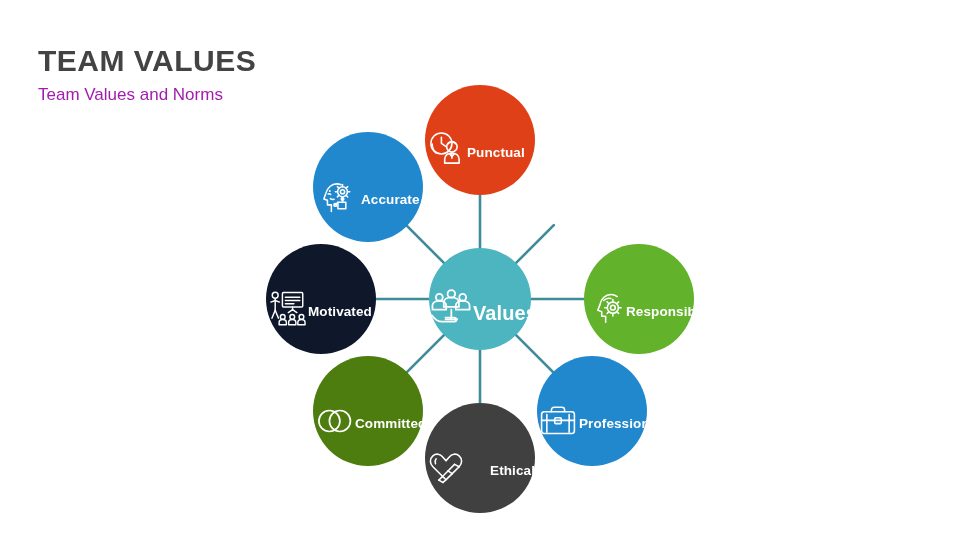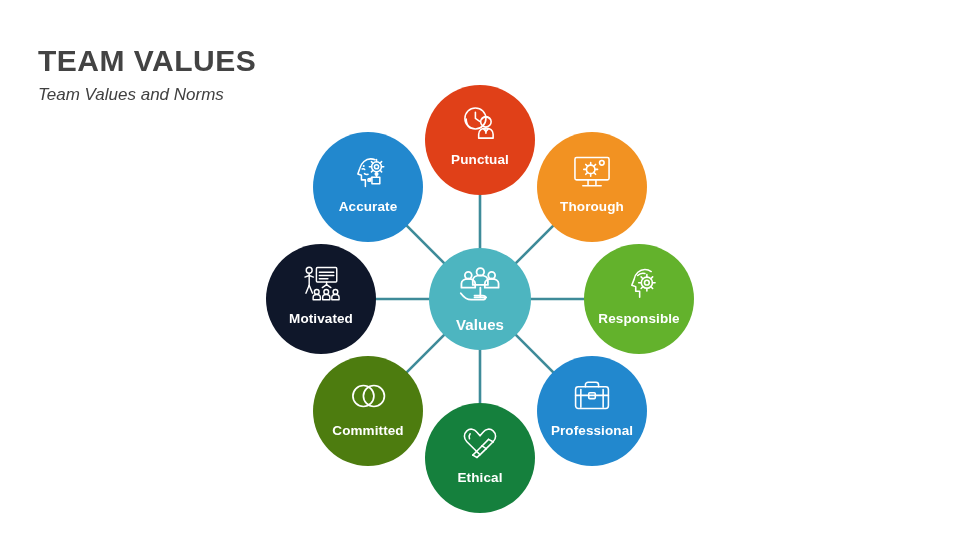--- a/index.html
+++ b/index.html
@@ -48,21 +48,21 @@
     position:absolute;
     left:0;top:0;
     width:960px;height:540px;
     pointer-events:none;
   }
   .node{
     position:absolute;
     border-radius:50%;
     box-sizing:border-box;
     display:flex;
-    flex-direction:column;
+    flex-direction:row;
     align-items:center;
     justify-content:flex-start;
     color:#ffffff;
     transform:translate(-50%,-50%);
   }
   .node .ico{
     display:block;
     line-height:0;
   }
   .node .lbl{
@@ -79,30 +79,30 @@
     padding-top:19px;
   }
   .satellite .ico svg{width:42px;height:42px;}
   .satellite .lbl{margin-top:6px;}
   
   #hub{
     width:102px;height:102px;
     padding-top:19px;
   }
   #hub .ico svg{width:44px;height:40px;}
-  #hub .lbl{margin-top:9px;font-size:15px;}
+  #hub .lbl{margin-top:9px;font-size:20px;}
 </style>
 </head>
 <body>
 
 <div id="slide" style="background: rgb(255, 255, 255); margin-top: 28px;">
 
   <div id="header">
     <h1 id="title" style="color: rgb(67, 67, 67);">TEAM VALUES</h1>
-    <p id="subtitle" style="color: #404040; font-style: italic;">Team Values and Norms</p>
+    <p id="subtitle" style="color: #a21caf;">Team Values and Norms</p>
   </div>
 
   <div id="diagram">
 
     <svg id="spokes" viewBox="0 0 960 540" width="960" height="540" aria-hidden="true">
         <line x1="480" y1="221" x2="480" y2="166" stroke="#3E8B99" stroke-width="2.6" stroke-linecap="round"></line>
         <line x1="515.3553390593274" y1="235.64466094067262" x2="553.8162338159265" y2="197.18376618407356" stroke="#3E8B99" stroke-width="2.6" stroke-linecap="round"></line>
         <line x1="530" y1="271" x2="585" y2="271" stroke="#3E8B99" stroke-width="2.6" stroke-linecap="round"></line>
         <line x1="515.3553390593274" y1="306.3553390593274" x2="553.8162338159265" y2="344.81623381592647" stroke="#3E8B99" stroke-width="2.6" stroke-linecap="round"></line>
         <line x1="480" y1="321" x2="480" y2="376" stroke="#3E8B99" stroke-width="2.6" stroke-linecap="round"></line>
@@ -137,35 +137,20 @@
           <circle cx="41" cy="27" r="8"></circle>
           <path d="M35.5 22.5c1-3 10-3 11 0"></path>
           <path d="M30 52v-6c0-5.5 5-9.5 11-9.5s11 4 11 9.5v6z"></path>
           <path d="M41 36.5v8"></path>
           <path d="M37.5 38l3.5 4 3.5-4"></path>
         </svg>
       </span>
       <span class="lbl">Punctual</span>
     </div>
 
-    <div class="node satellite" style="left: 592px; top: 159px; width: 110px; height: 110px; background: rgb(242, 146, 34);">
-      <span class="ico">
-        <svg viewBox="0 0 64 64" fill="none" stroke="#ffffff" stroke-width="2.4" stroke-linecap="round" stroke-linejoin="round">
-          <rect x="6" y="10" width="52" height="34" rx="2.5"></rect>
-          <path d="M26 44v7"></path>
-            <path d="M38 44v7"></path>
-          <path d="M18 53h28"></path>
-          <circle cx="30" cy="28" r="6.5"></circle>
-          <path d="M30 17.5v4M30 34.5v4M19.5 28h4M36.5 28h4
-                   M22.5 20.5l3 3M34.5 32.5l3 3M37.5 20.5l-3 3M25.5 32.5l-3 3"></path>
-          <circle cx="47" cy="18" r="3.5"></circle>
-        </svg>
-      </span>
-      <span class="lbl">Thorough</span>
-    </div>
 
     <div class="node satellite" style="left: 592px; top: 383px; width: 110px; height: 110px; background: rgb(34, 136, 206);">
       <span class="ico">
         <svg viewBox="0 0 64 64" fill="none" stroke="#ffffff" stroke-width="2.4" stroke-linecap="round" stroke-linejoin="round">
           <path d="M22 18v-3c0-2.2 1.8-4 4-4h12c2.2 0 4 1.8 4 4v3"></path>
           <rect x="7" y="18" width="50" height="33" rx="4"></rect>
           <path d="M7 31h50"></path>
           <rect x="27" y="27" width="10" height="9" rx="1.6"></rect>
           <path d="M15 22v27"></path>
             <path d="M49 22v27"></path>
@@ -181,21 +166,21 @@
           <path d="M30 19c3-3 7.5-4 11-3"></path>
           <circle cx="44" cy="30" r="8.5"></circle>
           <circle cx="44" cy="30" r="3.6"></circle>
           <path d="M44 17.5v4M44 38.5v4M31.5 30h4M52.5 30h4
                    M35.2 21.2l2.8 2.8M50 36l2.8 2.8M52.8 21.2L50 24M38 36l-2.8 2.8"></path>
         </svg>
       </span>
       <span class="lbl">Responsible</span>
     </div>
 
-    <div class="node satellite" style="left: 480px; top: 430px; width: 110px; height: 110px; background: #15803d;">
+    <div class="node satellite" style="left: 480px; top: 430px; width: 110px; height: 110px; background: #404040; justify-content: space-between;">
       <span class="ico">
         <svg viewBox="0 0 64 64" fill="none" stroke="#ffffff" stroke-width="2.4" stroke-linecap="round" stroke-linejoin="round">
           <path d="M32 50 12 30c-5-5-5-12 0-16.5 4.6-4.2 11.4-3 15 1.6l5 6 5-6c3.6-4.6 10.4-5.8 15-1.6
                    5 4.5 5 11.5 0 16.5"></path>
           <path d="M17 18c-1.6 2-2 5-1 7.5"></path>
           <path d="M52 30 41.5 40.5"></path>
           <path d="M45 26.5 35 36.5"></path>
           <path d="M45 26.5 52 30"></path>
           <path d="M35 36.5 41.5 40.5"></path>
           <path d="M35 36.5 27 44.5l-6 6"></path>
@@ -236,21 +221,21 @@
           <path d="M20 56v-3.5c0-2.6 2.4-4.5 5.5-4.5s5.5 1.9 5.5 4.5V56z"></path>
           <circle cx="40" cy="44" r="3.6"></circle>
           <path d="M34.5 56v-3.5c0-2.6 2.4-4.5 5.5-4.5s5.5 1.9 5.5 4.5V56z"></path>
           <circle cx="54" cy="44" r="3.6"></circle>
           <path d="M48.5 56v-3.5c0-2.6 2.4-4.5 5.5-4.5s5.5 1.9 5.5 4.5V56z"></path>
         </svg>
       </span>
       <span class="lbl">Motivated</span>
     </div>
 
-    <div class="node satellite" style="left: 368px; top: 159px; width: 110px; height: 110px; background: rgb(34, 136, 206);">
+    <div class="node satellite" style="left: 368px; top: 159px; width: 110px; height: 110px; background: rgb(34, 136, 206); gap: 6px;">
       <span class="ico">
         <svg viewBox="0 0 64 64" fill="none" stroke="#ffffff" stroke-width="2.3" stroke-linecap="round" stroke-linejoin="round">
           <path d="M28 54V44h-6v-7l-5.5-2 3-8.5C22 18 28.5 12 36 12c2.5 0 4.8.5 6.8 1.4"></path>
           <path d="M23 27.5c1.4-.6 3-.4 4 .8"></path>
           <path d="M26.5 34.5c1.6 1.4 3.8 1.8 5.6 1"></path>
           <circle cx="25.5" cy="23" r="1.5" fill="#ffffff" stroke="none"></circle>
           <circle cx="45" cy="24" r="7.5"></circle>
           <circle cx="45" cy="24" r="3.2"></circle>
           <path d="M45 13v3.5M45 31.5V35M34 24h3.5M52.5 24H56
                    M37.2 16.2l2.5 2.5M50.3 29.3l2.5 2.5M52.8 16.2l-2.5 2.5M39.7 29.3l-2.5 2.5"></path>

